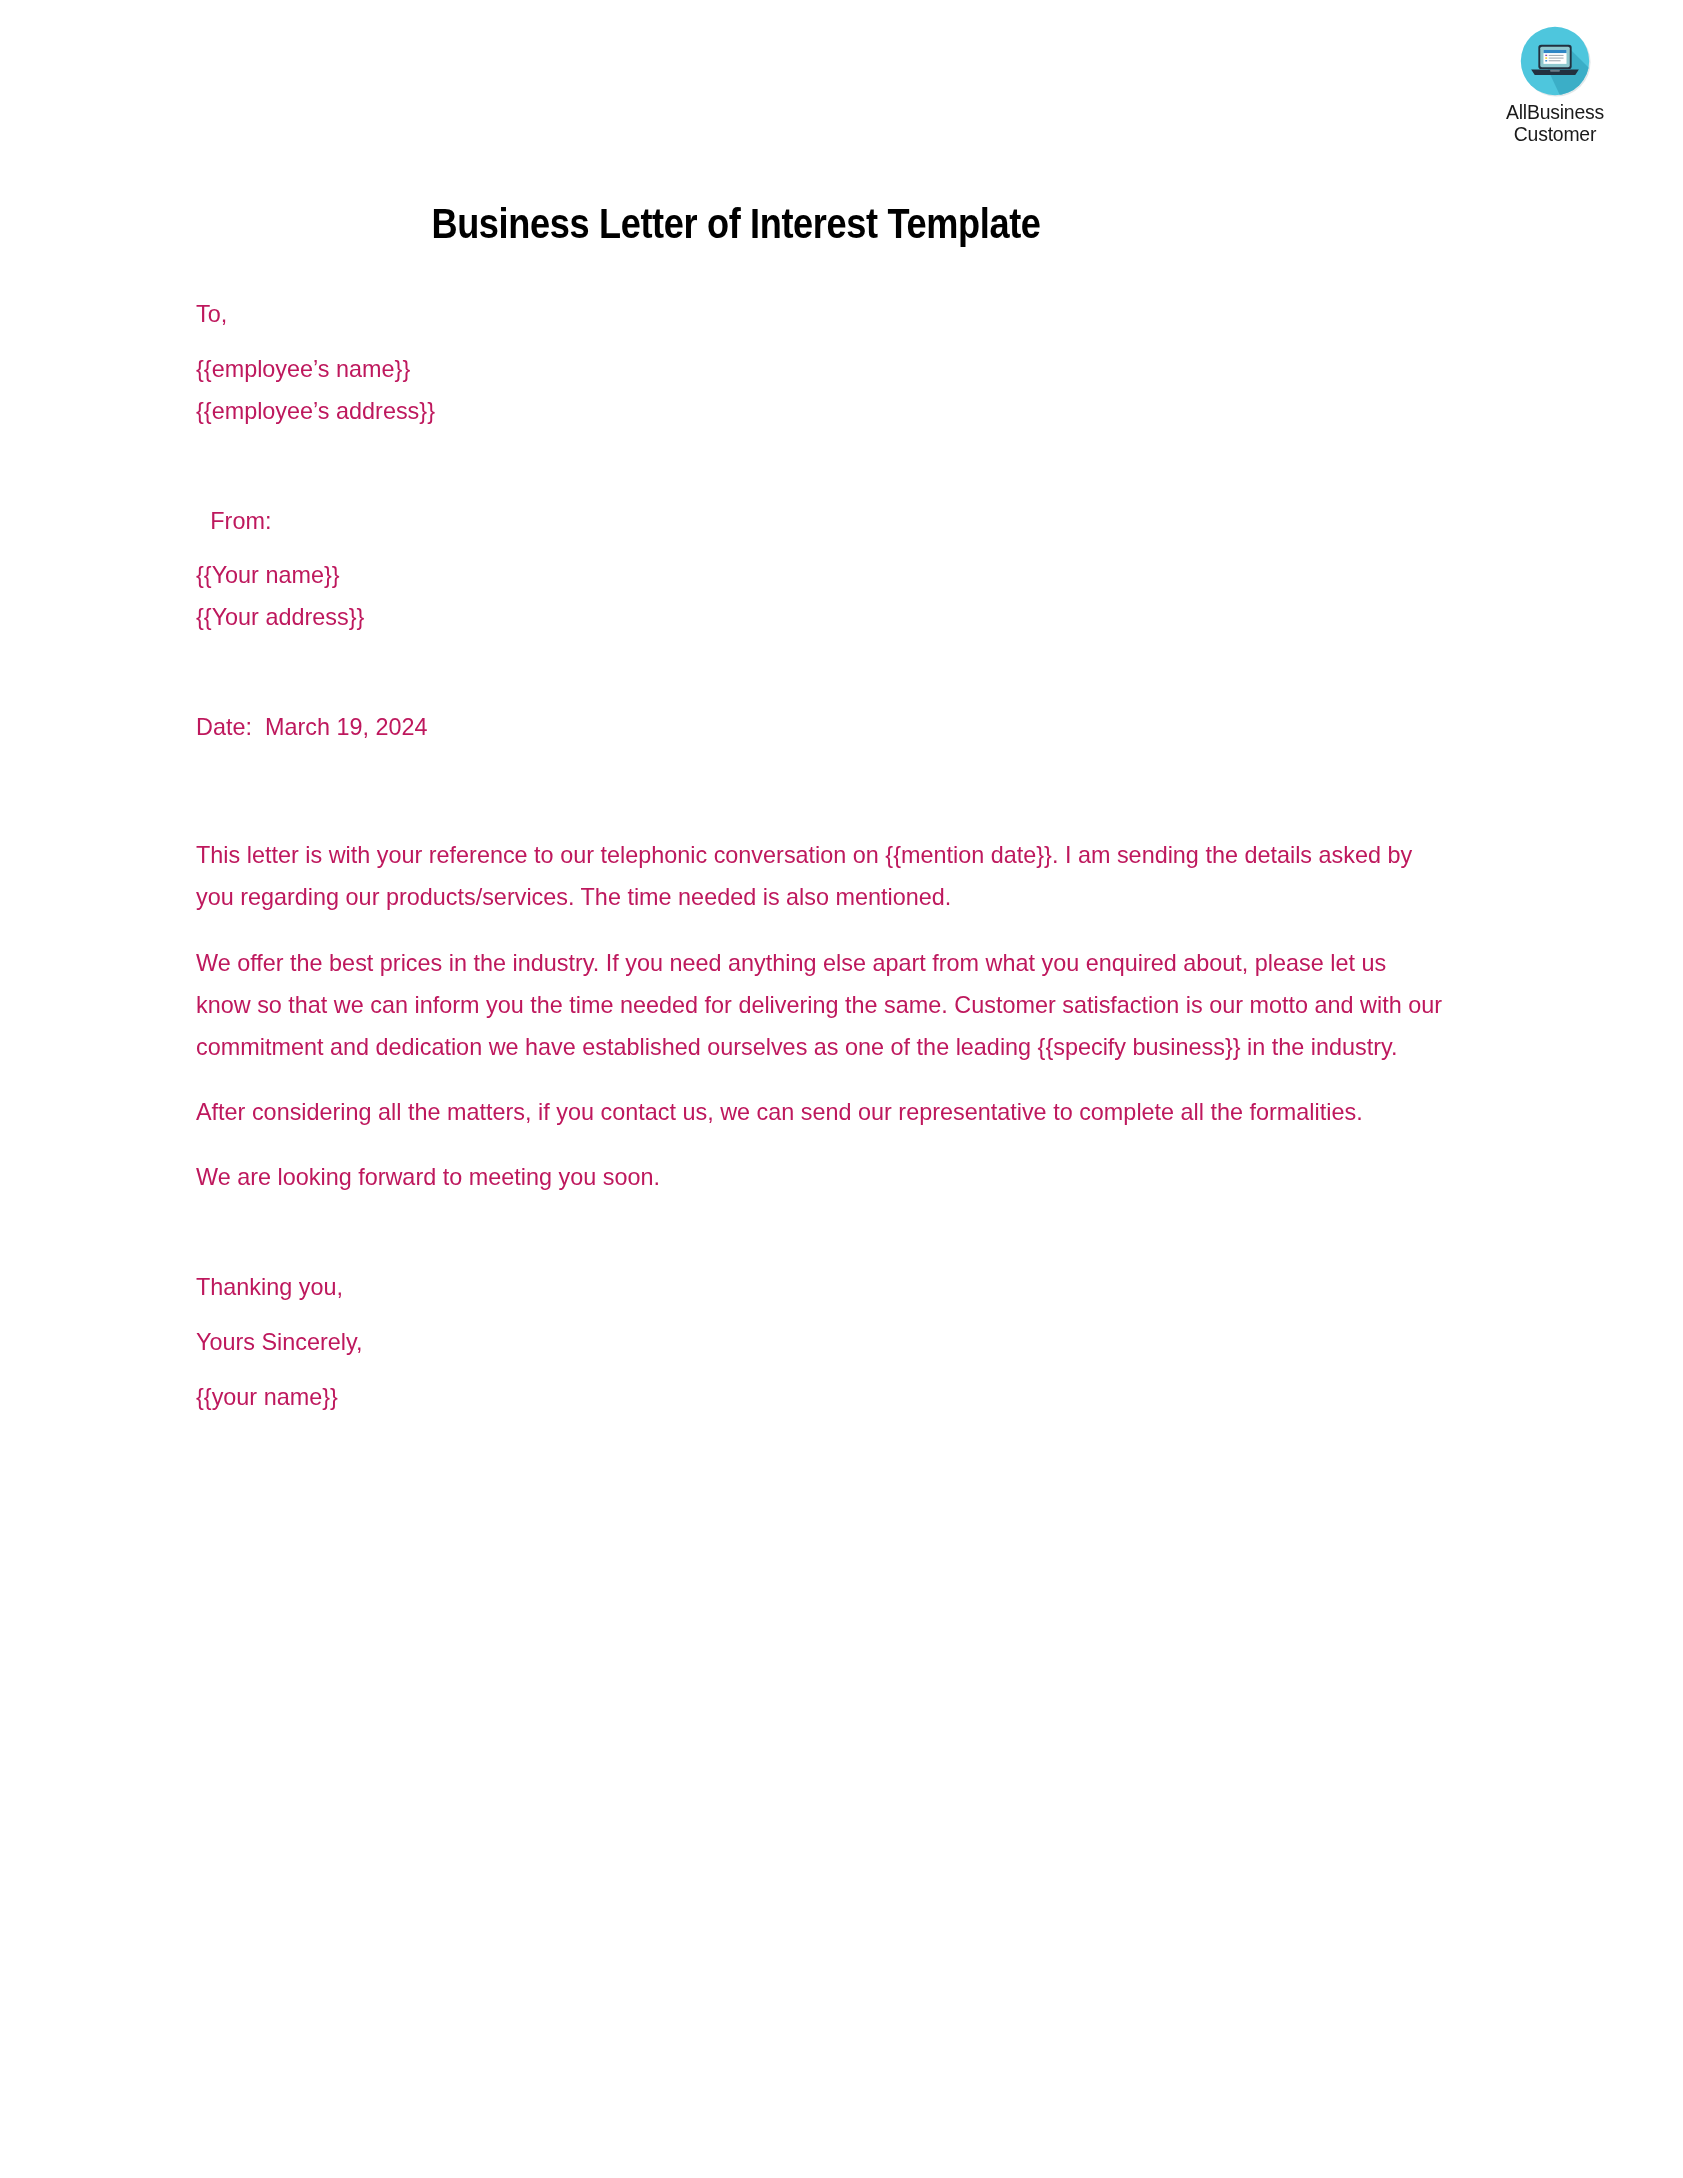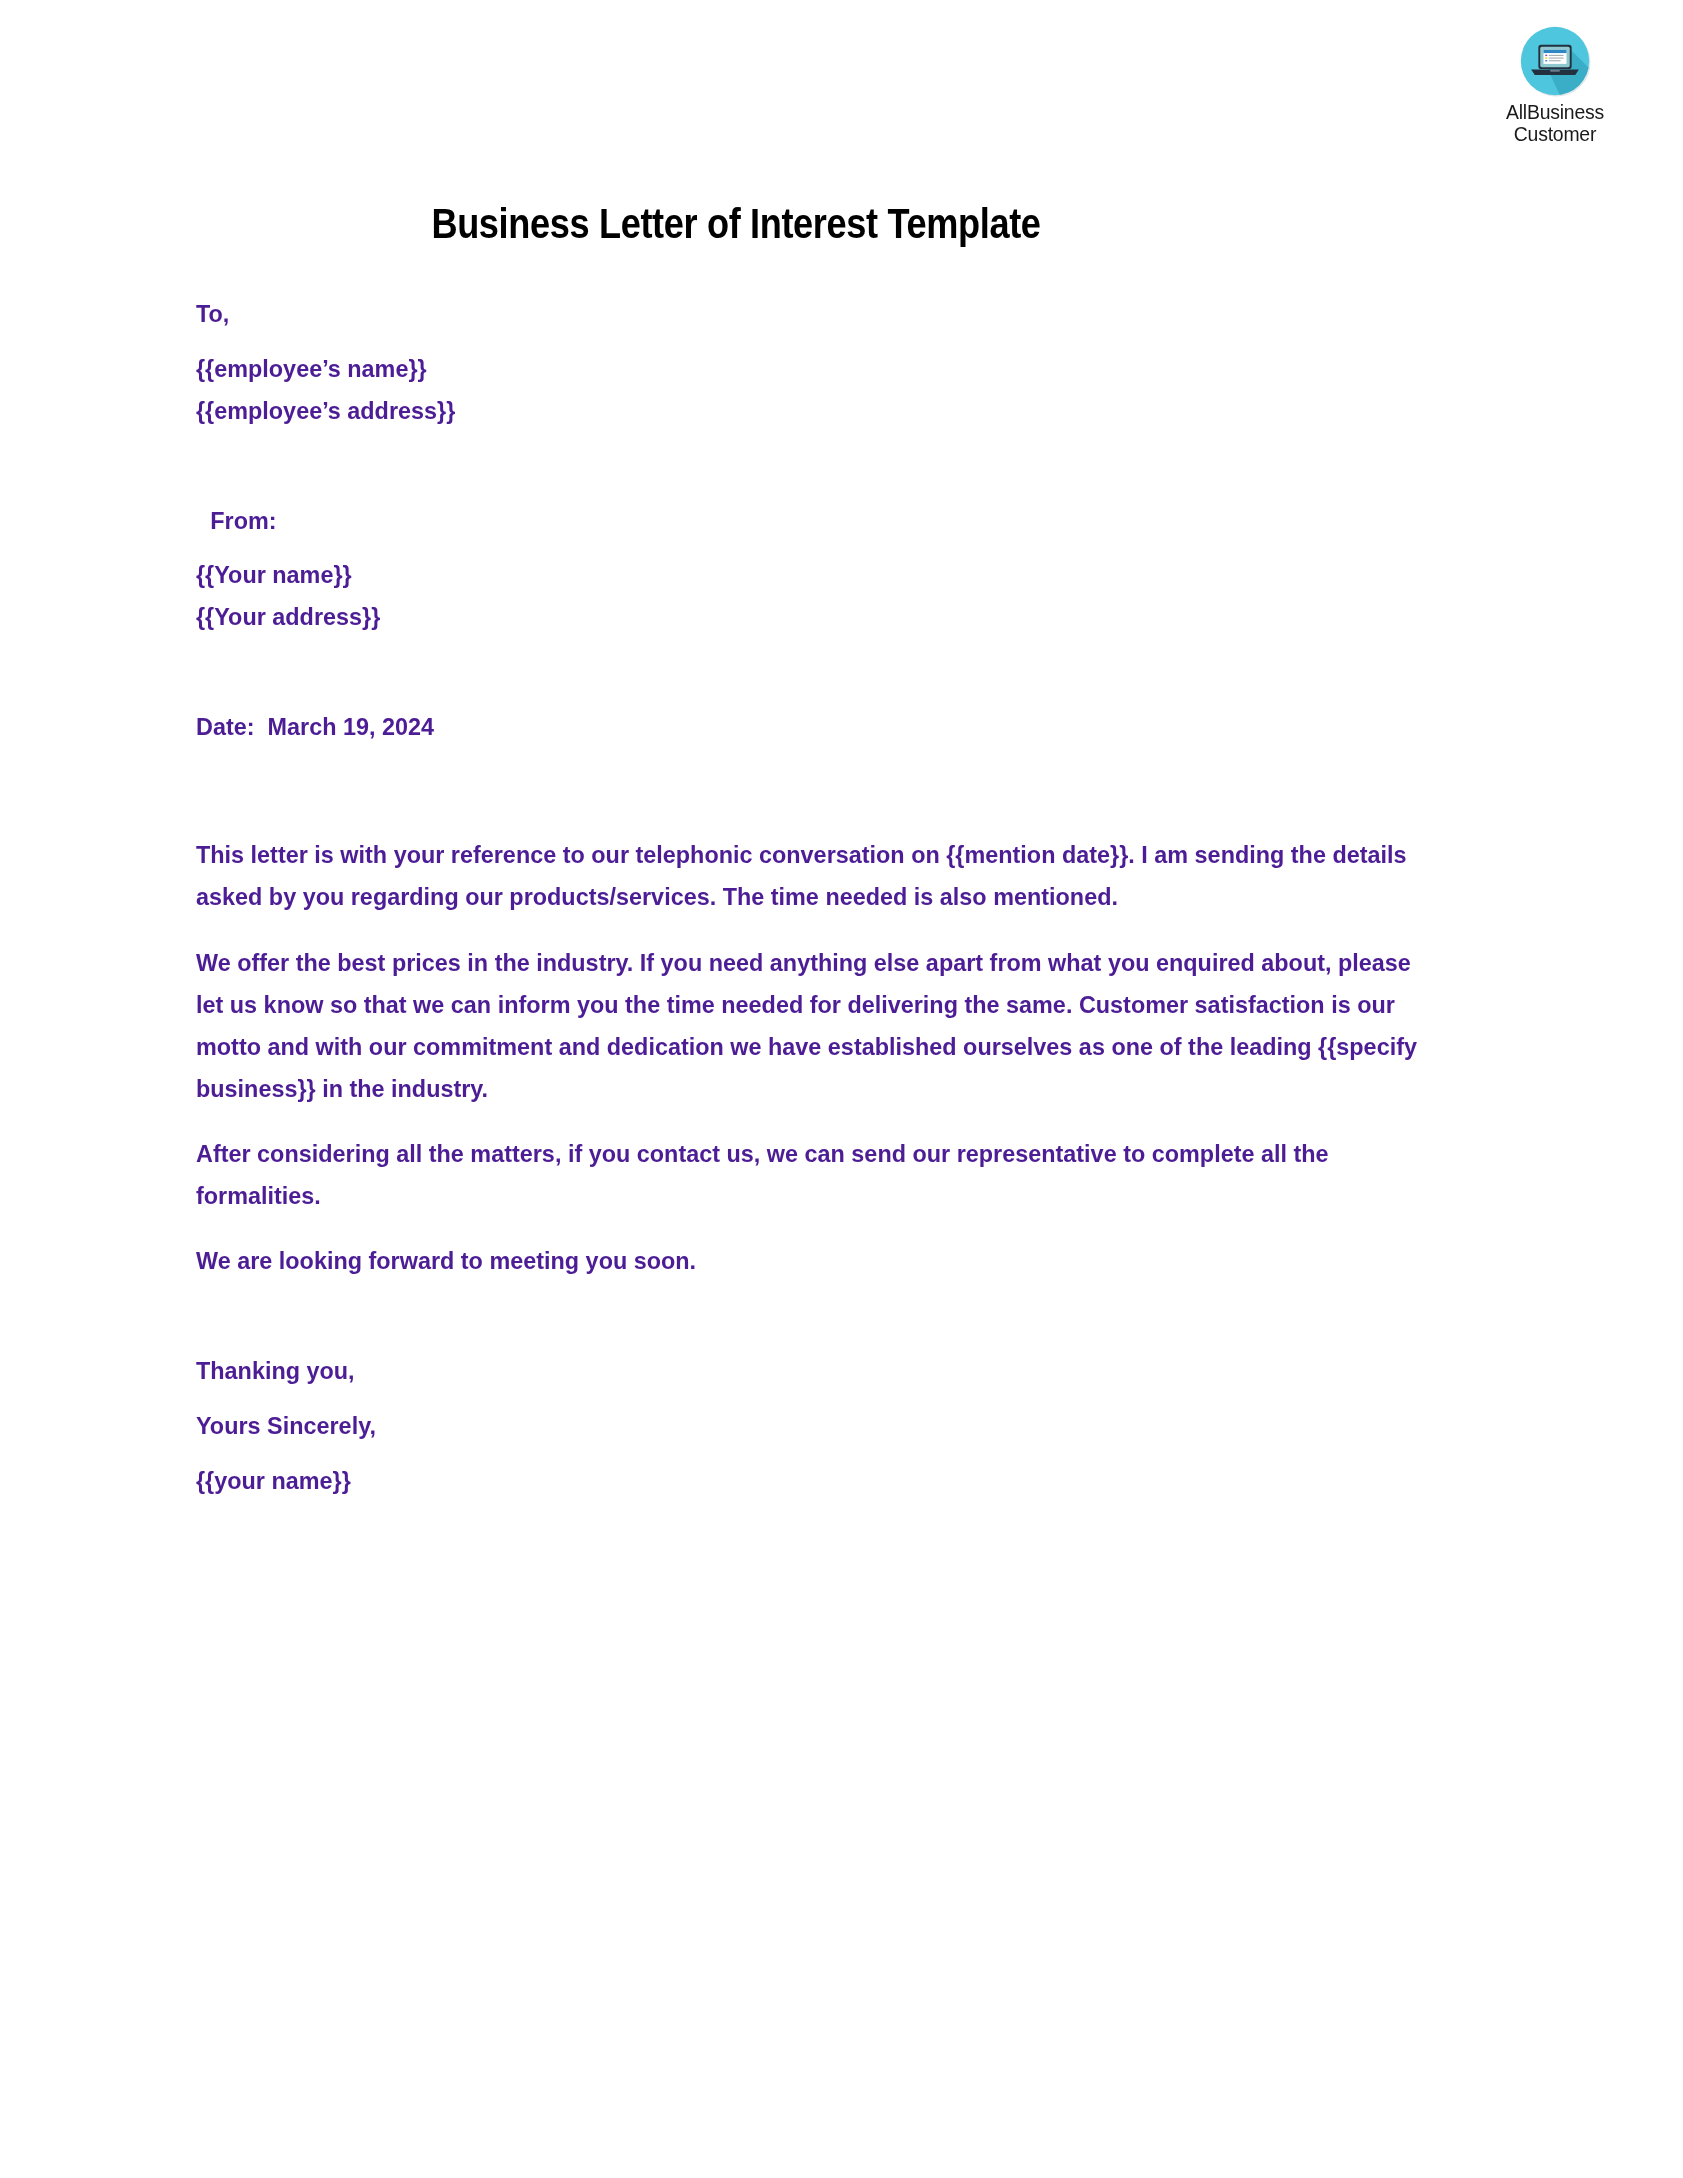--- a/index.html
+++ b/index.html
@@ -67,22 +67,21 @@
     color: #000000;
   }
 
   .content {
     position: absolute;
     top: 293px;
     left: 196px;
     width: 1278px;
     font-size: 24px;
     line-height: 1.0;
-    color: #4c1d95;
-    font-weight: bold;
+    color: #be185d;
   }
 
   .line {
     font-size: 24px;
     line-height: 42px;
     white-space: pre-wrap;
     transform: scaleX(0.975);
     transform-origin: left top;
   }
 

